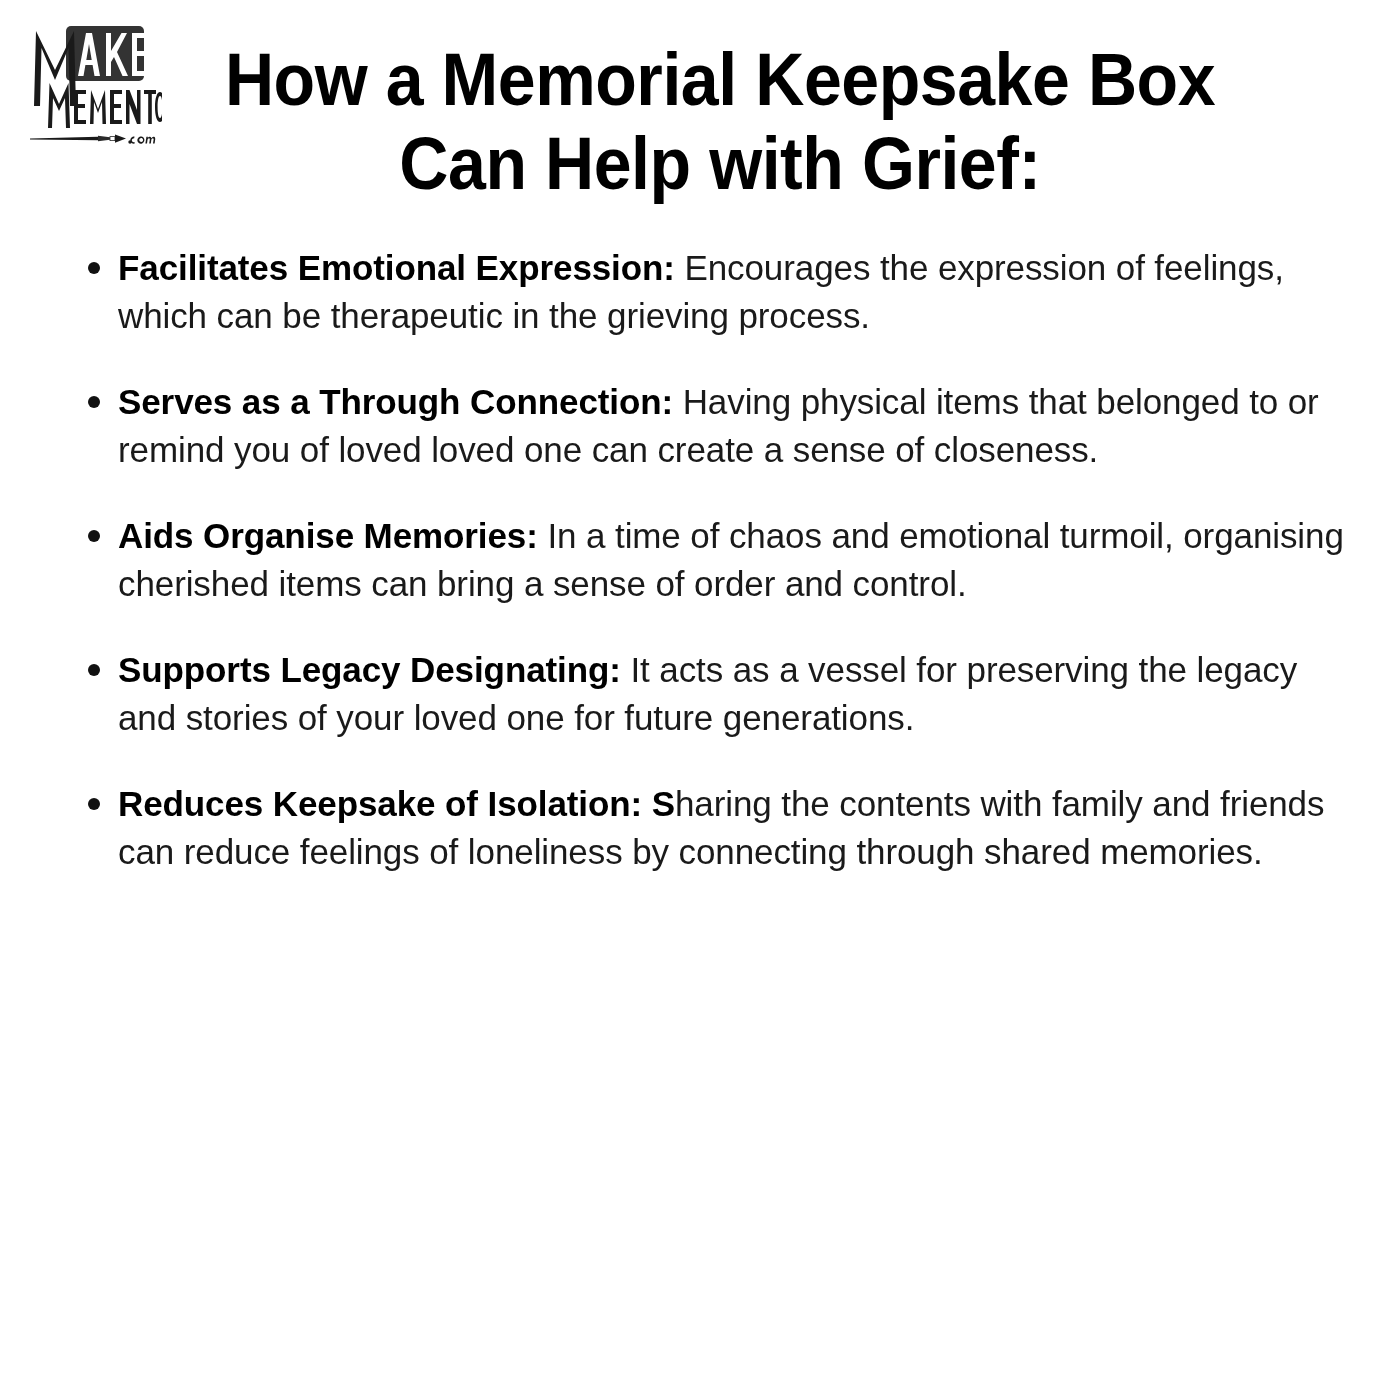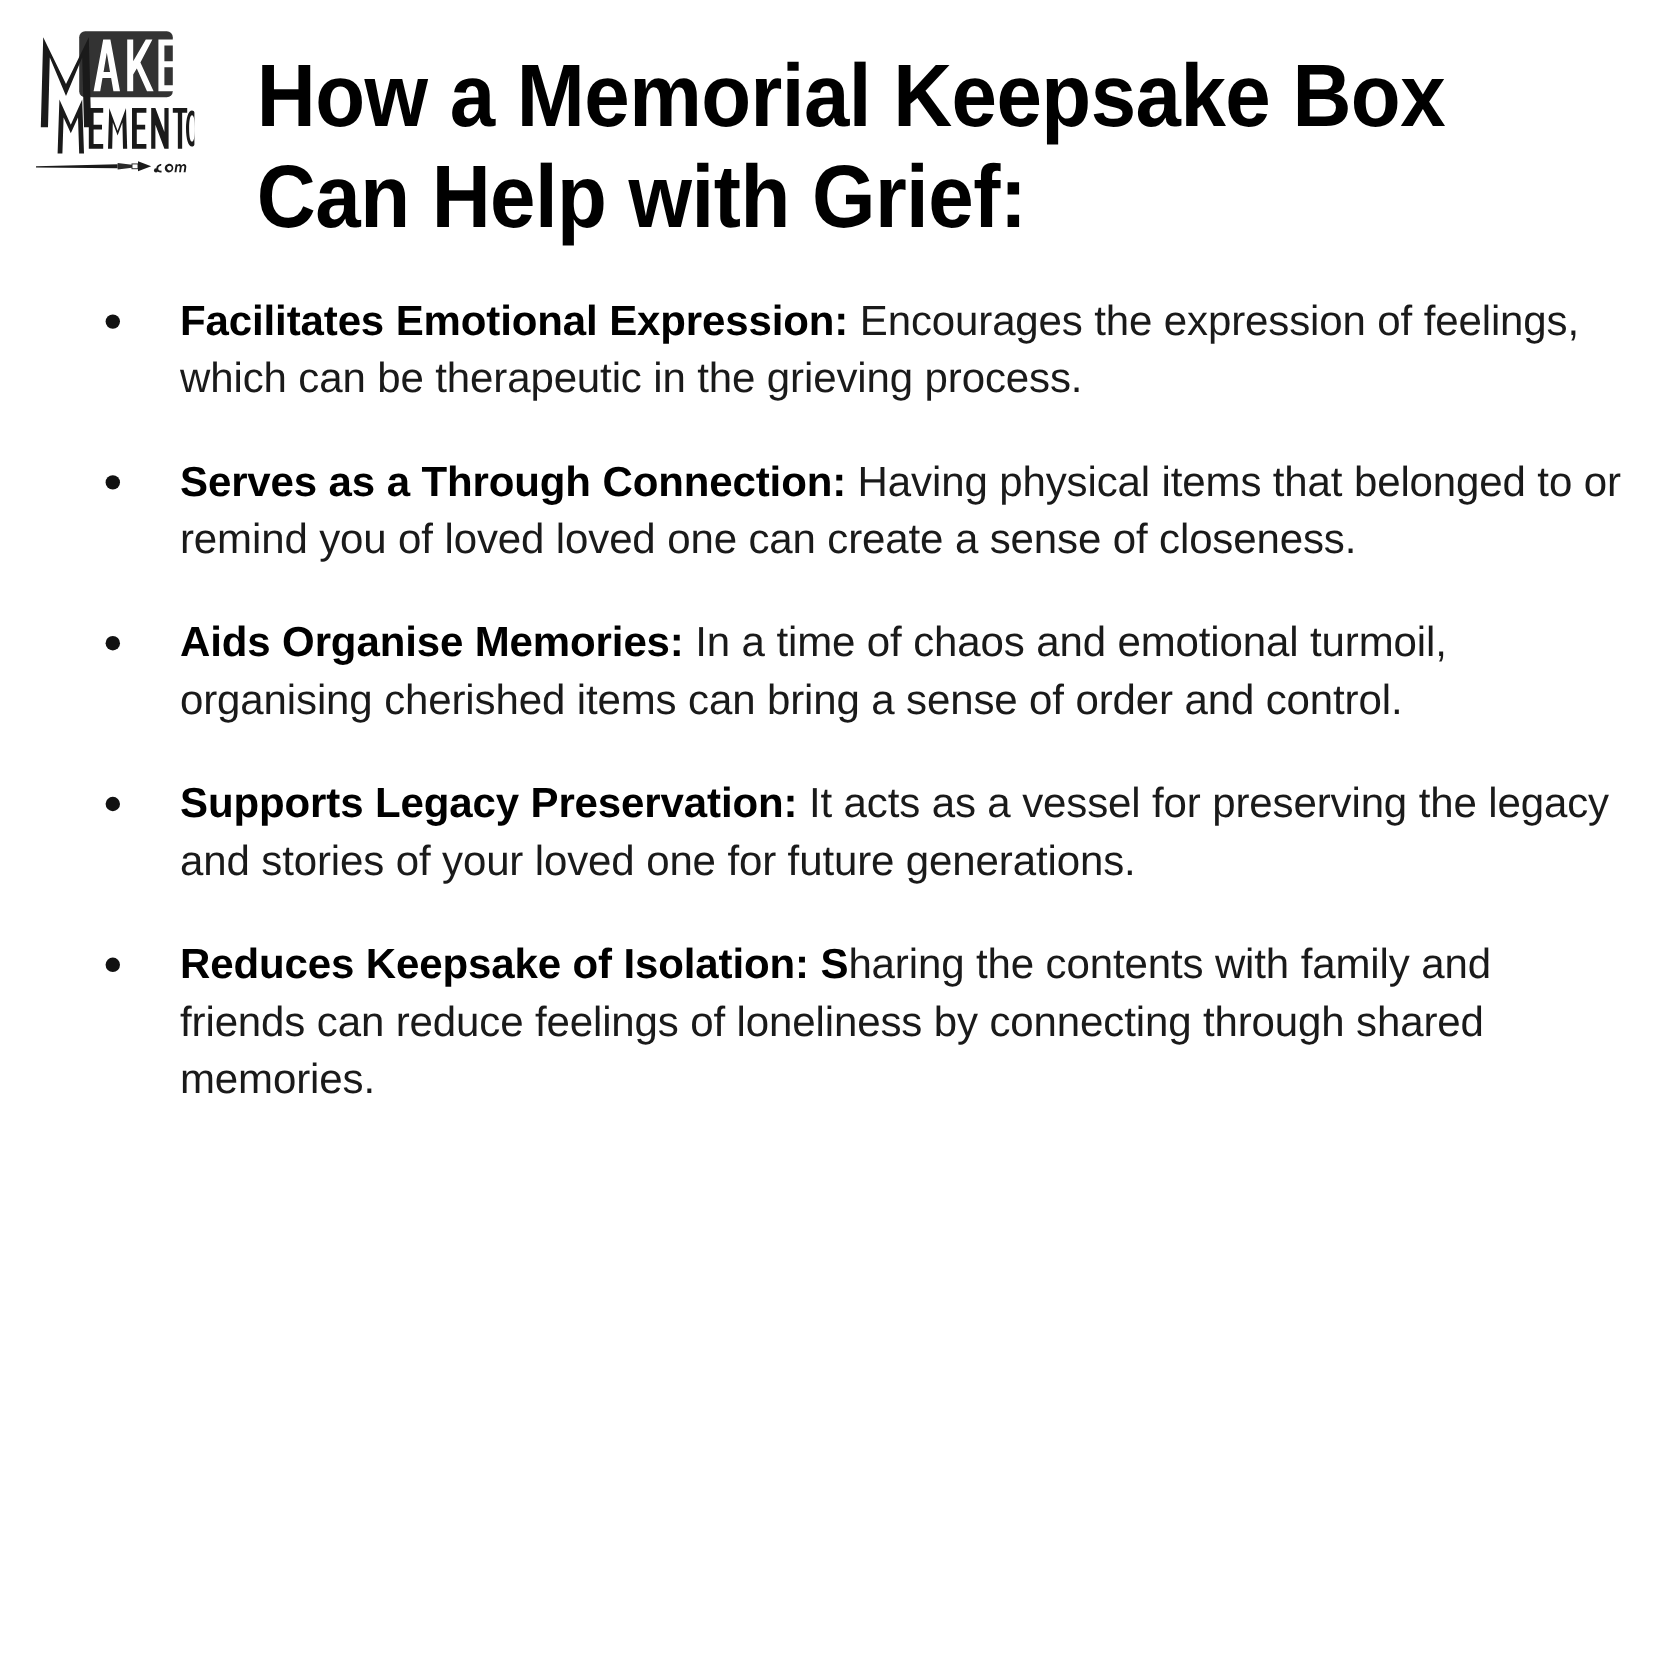--- a/index.html
+++ b/index.html
@@ -25,20 +25,21 @@
     height: 128px;
   }
   .logo svg { display: block; }
 
   
   .title-block {
     position: absolute;
     left: 170px;
     top: 38px;
     width: 1100px;
+    text-align: center;
   }
   .title-line {
     font-family: "Liberation Sans Narrow", "Liberation Sans", sans-serif;
     font-weight: 700;
     font-size: 74px;
     line-height: 84px;
     letter-spacing: -0.5px;
     color: #000000;
     transform: scaleX(0.92);
     transform-origin: center;
@@ -49,21 +50,20 @@
   .list {
     position: absolute;
     left: 88px;
     top: 244px;
     width: 1268px;
   }
   .bullet-row {
     display: flex;
     align-items: flex-start;
     margin-bottom: 38px;
-    gap: 32px;
   }
   .bullet-row:last-child { margin-bottom: 0; }
   .bullet-dot {
     flex: 0 0 auto;
     width: 12px;
     height: 12px;
     border-radius: 50%;
     background: #111111;
     margin-top: 18px;
     margin-right: 18px;
@@ -155,21 +155,21 @@
   <div class="bullet-row">
     <span class="bullet-dot"></span>
     <div class="bullet-text">
       <span class="bullet-label">Aids Organise Memories:</span><span class="bullet-body"> In a time of chaos and emotional turmoil, organising cherished items can bring a sense of order and control.</span>
     </div>
   </div>
 
   <div class="bullet-row">
     <span class="bullet-dot"></span>
     <div class="bullet-text">
-      <span class="bullet-label">Supports Legacy Preservation:</span><span class="bullet-body"> It acts as a vessel for preserving the legacy and stories of your loved one for future generations.</span>
+      <span class="bullet-label">Supports Legacy Designating:</span><span class="bullet-body"> It acts as a vessel for preserving the legacy and stories of your loved one for future generations.</span>
     </div>
   </div>
 
   <div class="bullet-row">
     <span class="bullet-dot"></span>
     <div class="bullet-text">
       <span class="bullet-label">Reduces Keepsake of Isolation: S</span><span class="bullet-body">haring the contents with family and friends can reduce feelings of loneliness by connecting through shared memories.</span>
     </div>
   </div>
 

